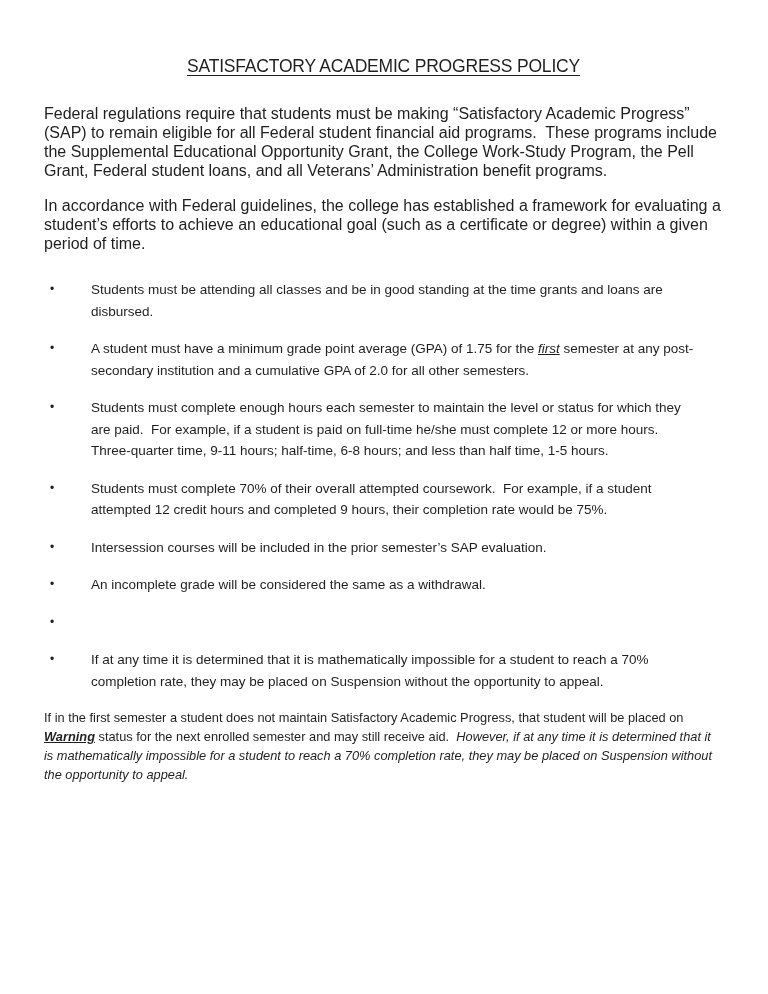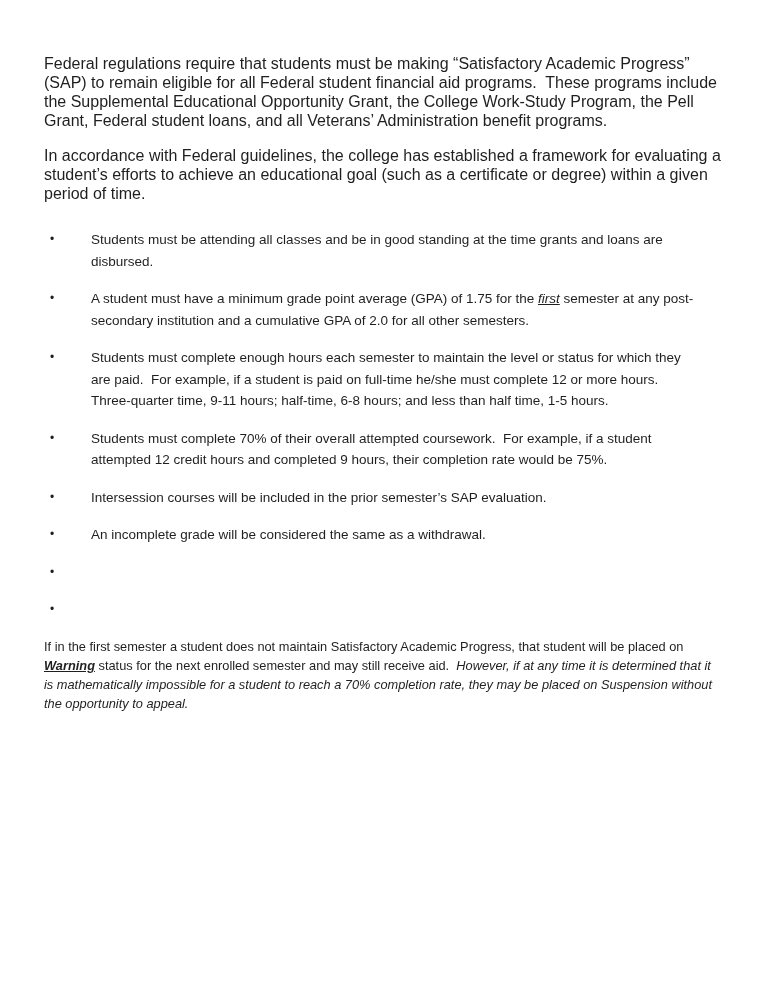--- a/index.html
+++ b/index.html
@@ -65,20 +65,21 @@
   }
   .seg-b { font-weight: 700; }
   .seg-i { font-style: italic; }
   .seg-u { text-decoration: underline; text-align: center; }
 </style>
 </head>
 <body>
 
 <div class="page">
 
+  <h1 class="title">SATISFACTORY ACADEMIC PROGRESS POLICY</h1>
 
   <p class="para"><span>Federal regulations require that students must be making “Satisfactory Academic Progress” (SAP) to remain eligible for all Federal student financial aid programs.  These programs include the Supplemental Educational Opportunity Grant, the College Work-Study Program, the Pell Grant, Federal student loans, and all Veterans’ Administration benefit programs.</span></p>
 
   <p class="para"><span>In accordance with Federal guidelines, the college has established a framework for evaluating a student’s efforts to achieve an educational goal (such as a certificate or degree) within a given period of time.</span></p>
 
   <ul class="bullets">
     <li class="bullet">
       <span class="marker">•</span>
       <span class="bullet-text"><span>Students must be attending all classes and be in good standing at the time grants and loans are disbursed.</span></span>
     </li>
@@ -100,18 +101,19 @@
     </li>
     <li class="bullet">
       <span class="marker">•</span>
       <span class="bullet-text"><span>An incomplete grade will be considered the same as a withdrawal.</span></span>
     </li>
     <li class="bullet">
       <span class="marker">•</span>
     </li>
     <li class="bullet">
       <span class="marker">•</span>
+      <span class="bullet-text"><span>If at any time it is determined that it is mathematically impossible for a student to reach a 70% completion rate, they may be placed on Suspension without the opportunity to appeal.</span></span>
     </li>
   </ul>
 
   <p class="para closing"><span>If in the first semester a student does not maintain Satisfactory Academic Progress, that student will be placed on </span><span class="seg-b seg-i seg-u">Warning</span><span> status for the next enrolled semester and may still receive aid.  </span><span class="seg-i">However, if at any time it is determined that it is mathematically impossible for a student to reach a 70% completion rate, they may be placed on Suspension without the opportunity to appeal.</span></p>
 
 </div>
 
 </body></html>

